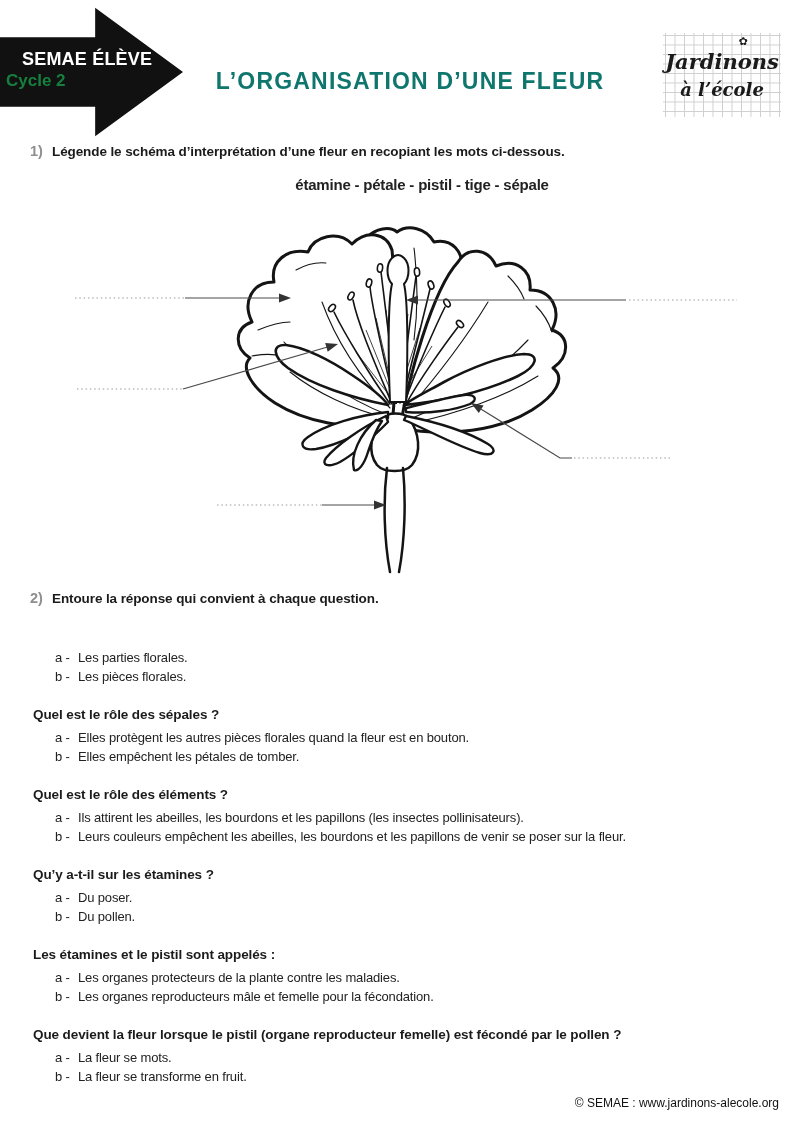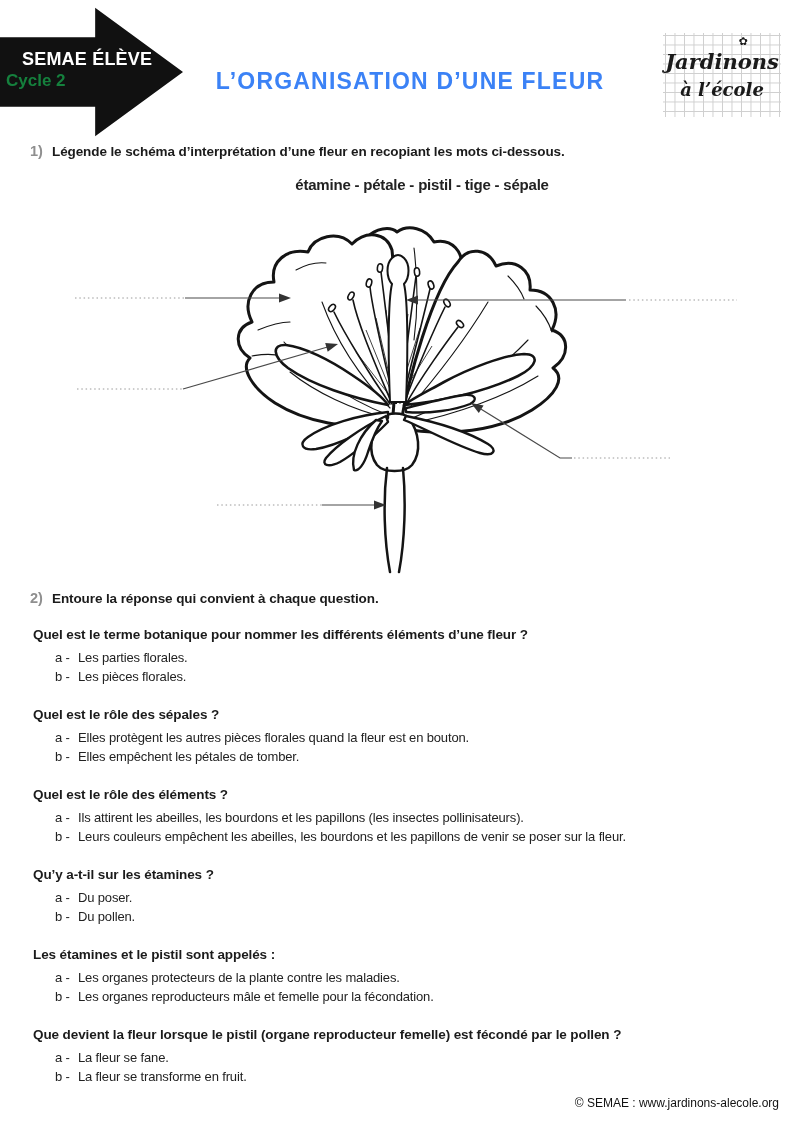--- a/index.html
+++ b/index.html
@@ -10,21 +10,21 @@
   
   .banner{position:absolute;left:0;top:5px;width:183px;height:134px;}
   .banner-shape{
     position:absolute;inset:0;background:#111111;
     clip-path:polygon(0 24%,52% 24%,52% 2%,100% 50%,52% 98%,52% 76%,0 76%);
   }
   .banner-l1{position:absolute;left:22px;top:44px;color:#ffffff;font-weight:bold;font-size:18px;letter-spacing:.2px;}
   .banner-l2{position:absolute;left:6px;top:66px;color:#15803d;font-weight:bold;font-size:17px;}
   .title{
     position:absolute;left:192px;top:68px;width:436px;text-align:center;
-    font-size:23px;font-weight:bold;letter-spacing:1.2px;color:#3b82f6;white-space:nowrap;
+    font-size:23px;font-weight:bold;letter-spacing:1.2px;color:#0f766e;white-space:nowrap;
   }
   .logo{
     position:absolute;left:663px;top:33px;width:118px;height:84px;
     background-image:linear-gradient(#cfcfcf 1px,transparent 1px),linear-gradient(90deg,#cfcfcf 1px,transparent 1px);
     background-size:9.5px 9.5px;background-position:2px 2px;
     font-family:"DejaVu Serif",serif;font-style:italic;text-align:center;color:#1a1a1a;
   }
   .logo-l1{position:absolute;left:0;right:0;top:16px;font-size:21px;font-weight:bold;}
   .logo-l2{position:absolute;left:0;right:0;top:46px;font-size:18px;font-weight:bold;}
   .logo-flower{position:absolute;left:64%;top:2px;font-size:11px;font-style:normal;font-family:"DejaVu Sans",sans-serif;}
@@ -165,21 +165,20 @@
         <path d="M 322,505 H 375" stroke="#4a4a4a" stroke-width="1.2" fill="none"></path>
         <polygon points="386,505 374,500.5 374,509.5" fill="#333"></polygon>
       </g>
     </g>
   </svg>
 
   <span class="exnum" style="left:30px;top:590px;">2)</span>
   <span class="exinstr" style="top:591px;">Entoure la réponse qui convient à chaque question.</span>
 
   <div class="qblock" style="top:627px;">
-    <div class="qtext">Quel est le terme botanique pour nommer les différents éléments d’une fleur ?</div>
     <div class="opt opt-a"><span class="letter">a -</span><span>Les parties florales.</span></div>
     <div class="opt opt-b"><span class="letter">b -</span><span>Les pièces florales.</span></div>
   </div>
 
   <div class="qblock" style="top:707px;">
     <div class="qtext">Quel est le rôle des sépales ?</div>
     <div class="opt opt-a"><span class="letter">a -</span><span>Elles protègent les autres pièces florales quand la fleur est en bouton.</span></div>
     <div class="opt opt-b"><span class="letter">b -</span><span>Elles empêchent les pétales de tomber.</span></div>
   </div>
 
@@ -196,19 +195,19 @@
   </div>
 
   <div class="qblock" style="top:947px;">
     <div class="qtext">Les étamines et le pistil sont appelés :</div>
     <div class="opt opt-a"><span class="letter">a -</span><span>Les organes protecteurs de la plante contre les maladies.</span></div>
     <div class="opt opt-b"><span class="letter">b -</span><span>Les organes reproducteurs mâle et femelle pour la fécondation.</span></div>
   </div>
 
   <div class="qblock" style="top:1027px;">
     <div class="qtext">Que devient la fleur lorsque le pistil (organe reproducteur femelle) est fécondé par le pollen ?</div>
-    <div class="opt opt-a"><span class="letter">a -</span><span>La fleur se fane.</span></div>
+    <div class="opt opt-a"><span class="letter">a -</span><span>La fleur se mots.</span></div>
     <div class="opt opt-b"><span class="letter">b -</span><span>La fleur se transforme en fruit.</span></div>
   </div>
 
   <div class="footer">© SEMAE : www.jardinons-alecole.org</div>
 
 </div>
 
 </body></html>

